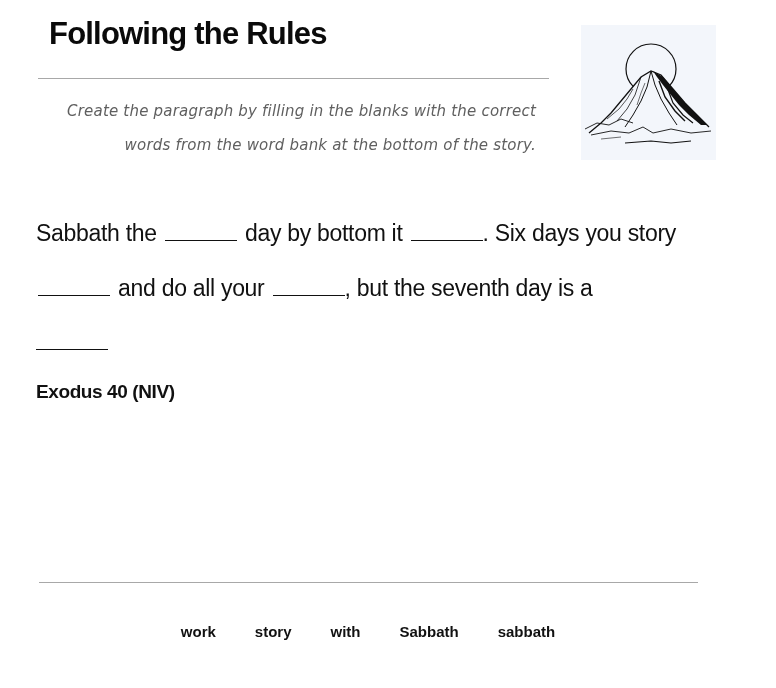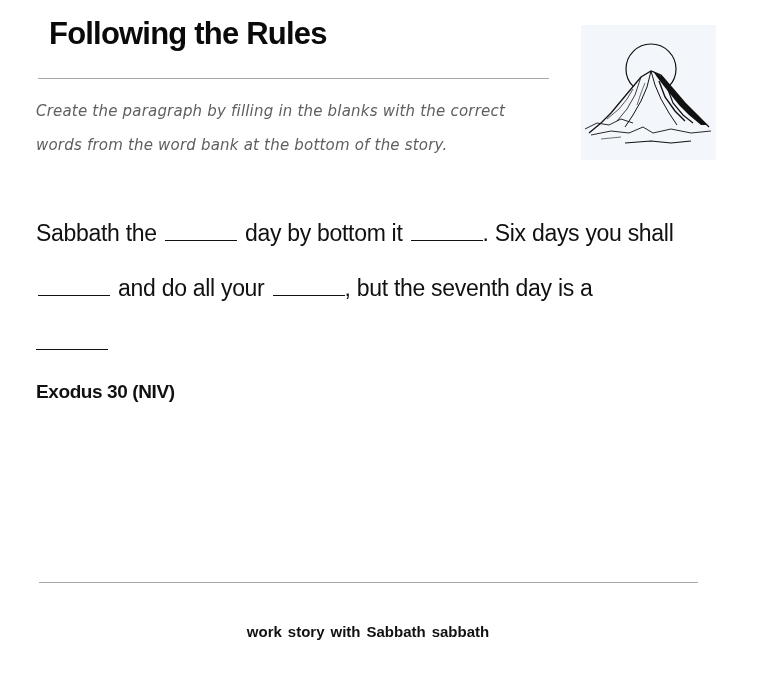--- a/index.html
+++ b/index.html
@@ -38,20 +38,21 @@
       position: absolute;
       left: 36px;
       top: 94px;
       width: 500px;
       font-family: "DejaVu Sans", sans-serif;
       font-size: 15px;
       font-style: italic;
       line-height: 34px;
       color: #5f5f5f;
       letter-spacing: 0.2px;
+      text-align: right;
     }
     .illustration {
       position: absolute;
       left: 581px;
       top: 25px;
       width: 135px;
       height: 135px;
       background: #f3f6fb;
     }
     .illustration svg {
@@ -98,21 +99,21 @@
       height: 0;
       border-top: 1.5px solid #a8a8a8;
     }
     .word-bank {
       position: absolute;
       left: 0;
       top: 623px;
       width: 736px;
       display: flex;
       justify-content: center;
-      gap: 6px;
+      gap: 39px;
       font-family: "Liberation Sans", sans-serif;
       font-weight: bold;
       font-size: 15px;
       color: #111;
     }
     .word-bank .word {
       cursor: default;
     }
   </style>
 </head>
@@ -144,24 +145,24 @@
     <path d="M64,58 L60,68 L56,80" fill="none" stroke="#111" stroke-width="0.6"></path>
 
     <path d="M4,104 L16,98 L28,100 L40,94 L52,98" fill="none" stroke="#111" stroke-width="0.9"></path>
     <path d="M10,110 L30,106 L48,108 L62,102 L72,108 L90,104 L110,108 L130,106" fill="none" stroke="#111" stroke-width="0.9"></path>
     <path d="M44,118 L70,116 L90,118 L110,116" fill="none" stroke="#111" stroke-width="1.1"></path>
     <path d="M20,114 L40,112" fill="none" stroke="#111" stroke-width="0.6"></path>
   </svg>
 </div>
 
 <div class="passage">
-  <span>Sabbath the </span><span class="blank"></span><span> day by bottom it </span><span class="blank tight-right"></span><span>. Six days you shall </span><span class="blank"></span><span> and do all your </span><span class="blank tight-right"></span><span>, but the seventh day is a </span><br><span class="blank first"></span>
+  <span>Sabbath the </span><span class="blank"></span><span> day by bottom it </span><span class="blank tight-right"></span><span>. Six days you story </span><span class="blank"></span><span> and do all your </span><span class="blank tight-right"></span><span>, but the seventh day is a </span><br><span class="blank first"></span>
 </div>
 
-<div class="reference">Exodus 30 (NIV)</div>
+<div class="reference">Exodus 40 (NIV)</div>
 
 <div class="rule-bottom"></div>
 
 <div class="word-bank">
   <span class="word">work</span>
   <span class="word">story</span>
   <span class="word">with</span>
   <span class="word">Sabbath</span>
   <span class="word">sabbath</span>
 </div>

